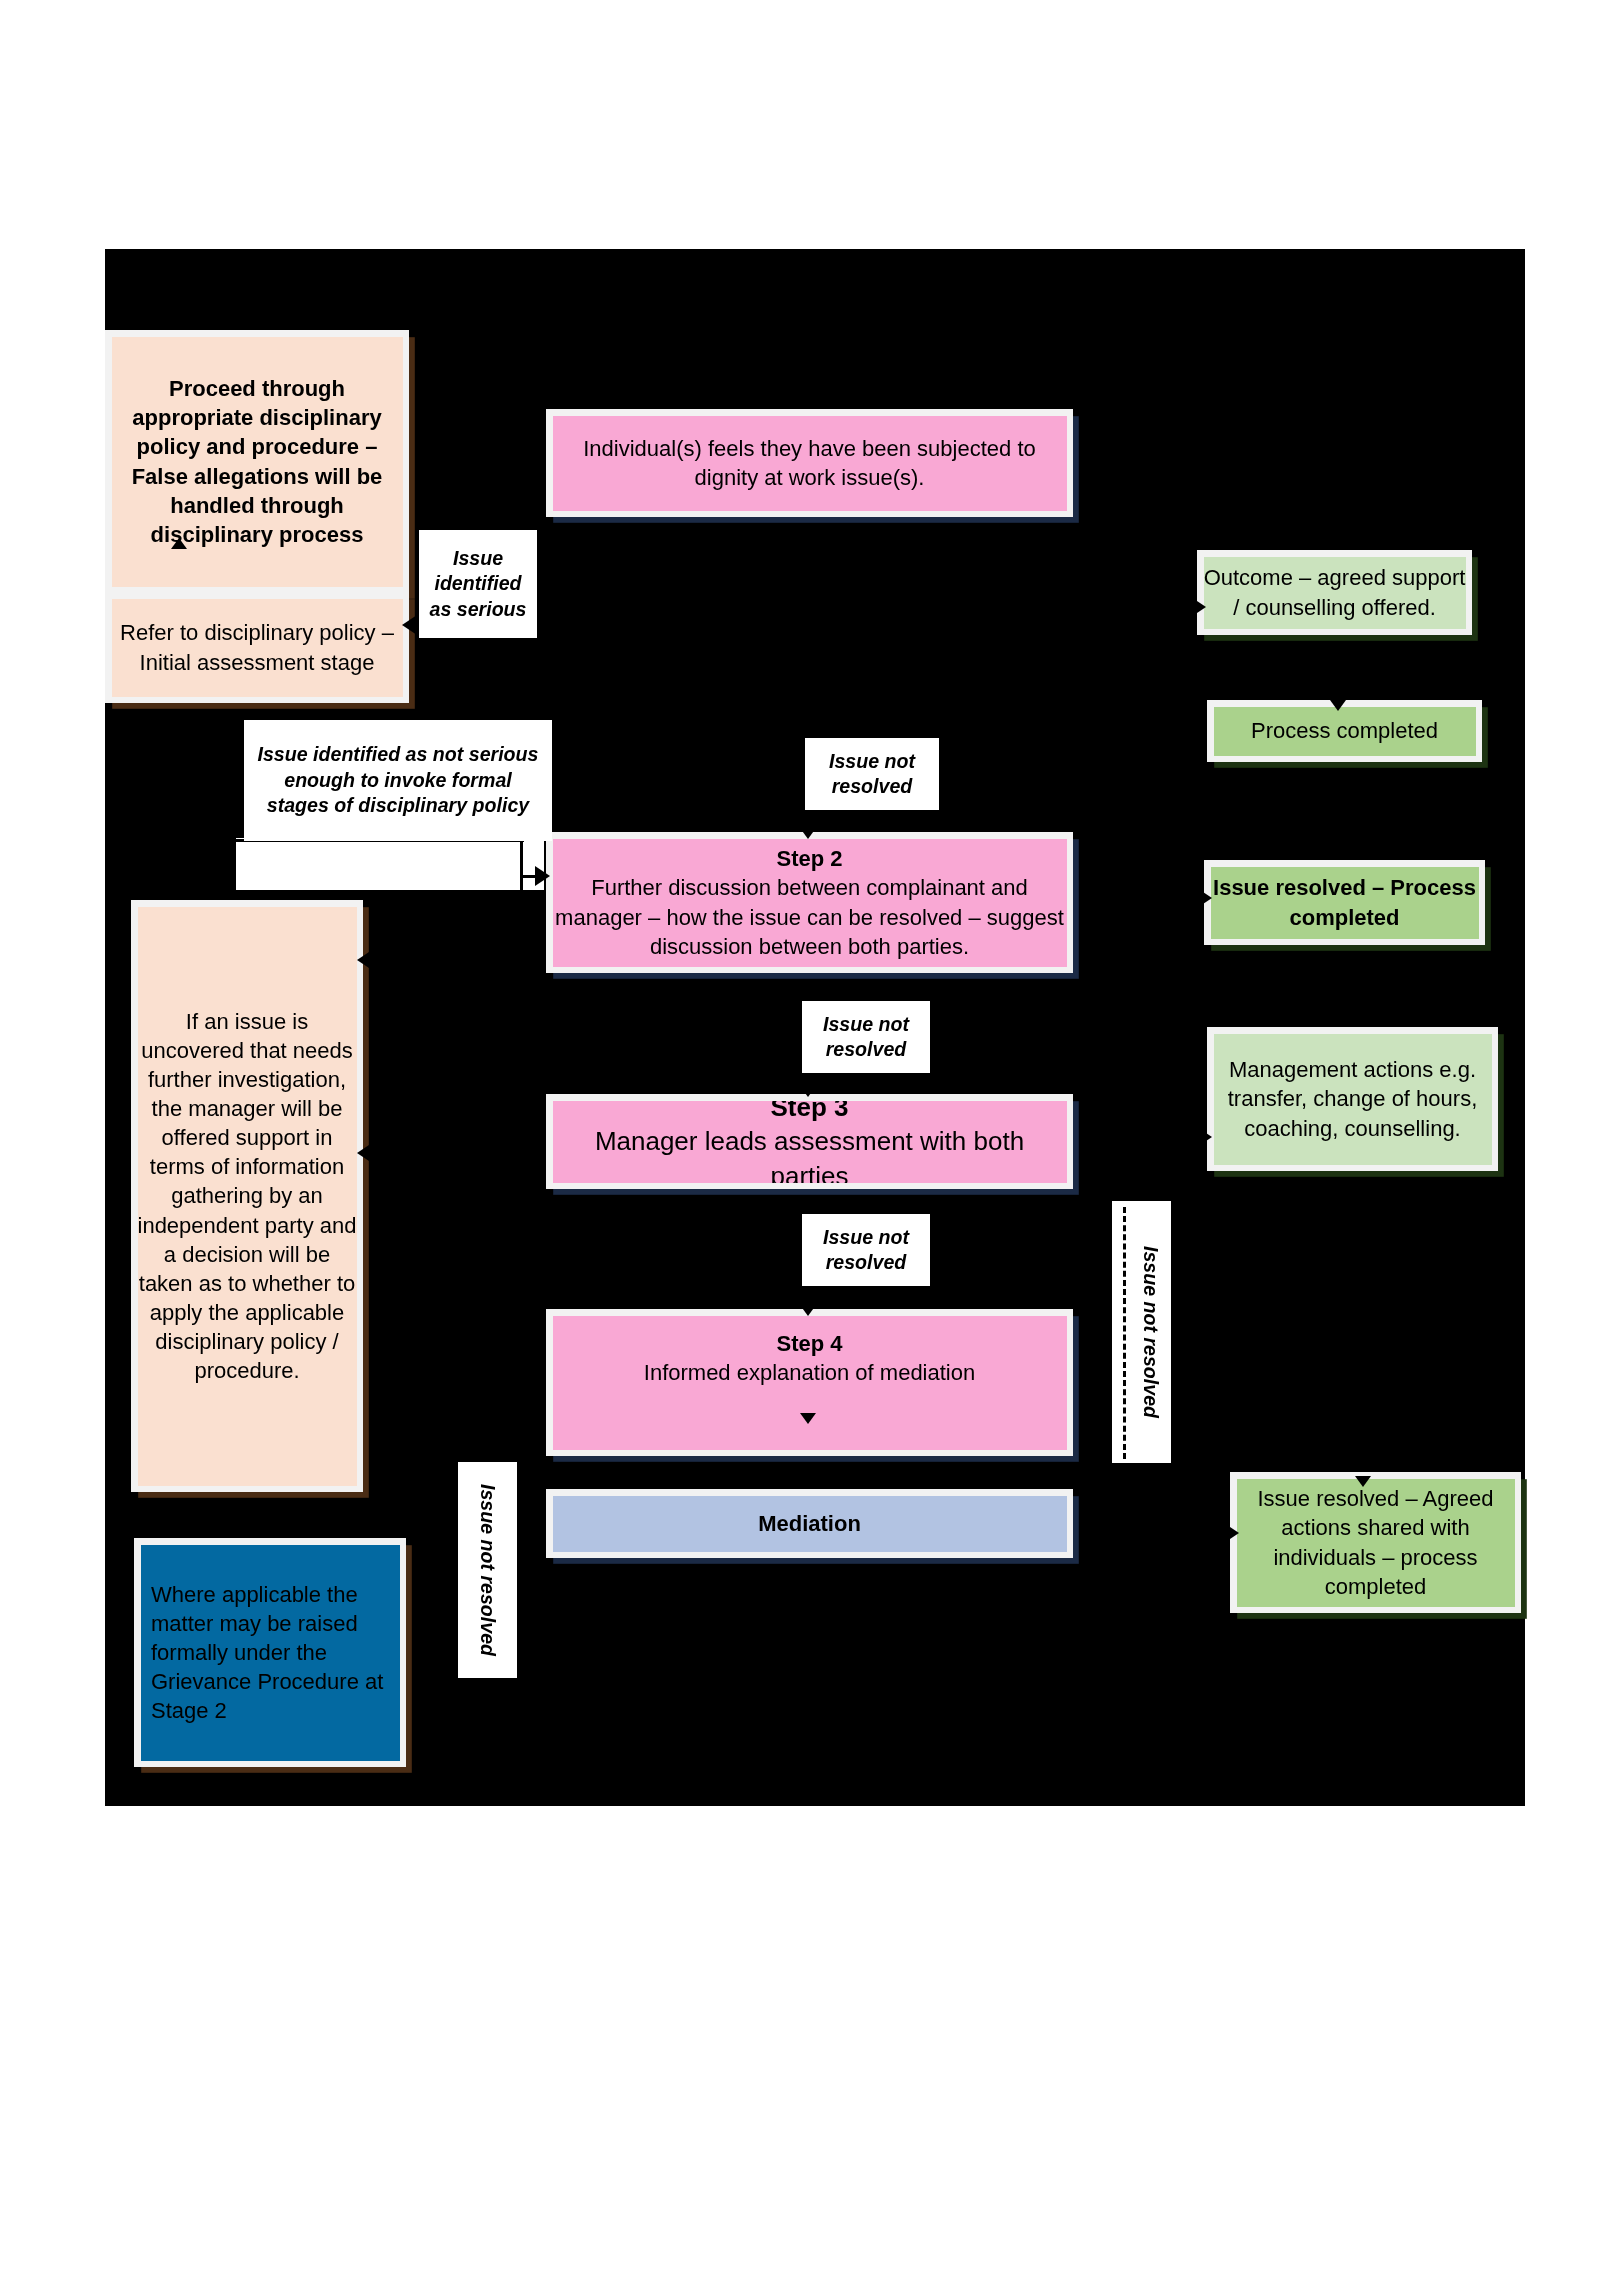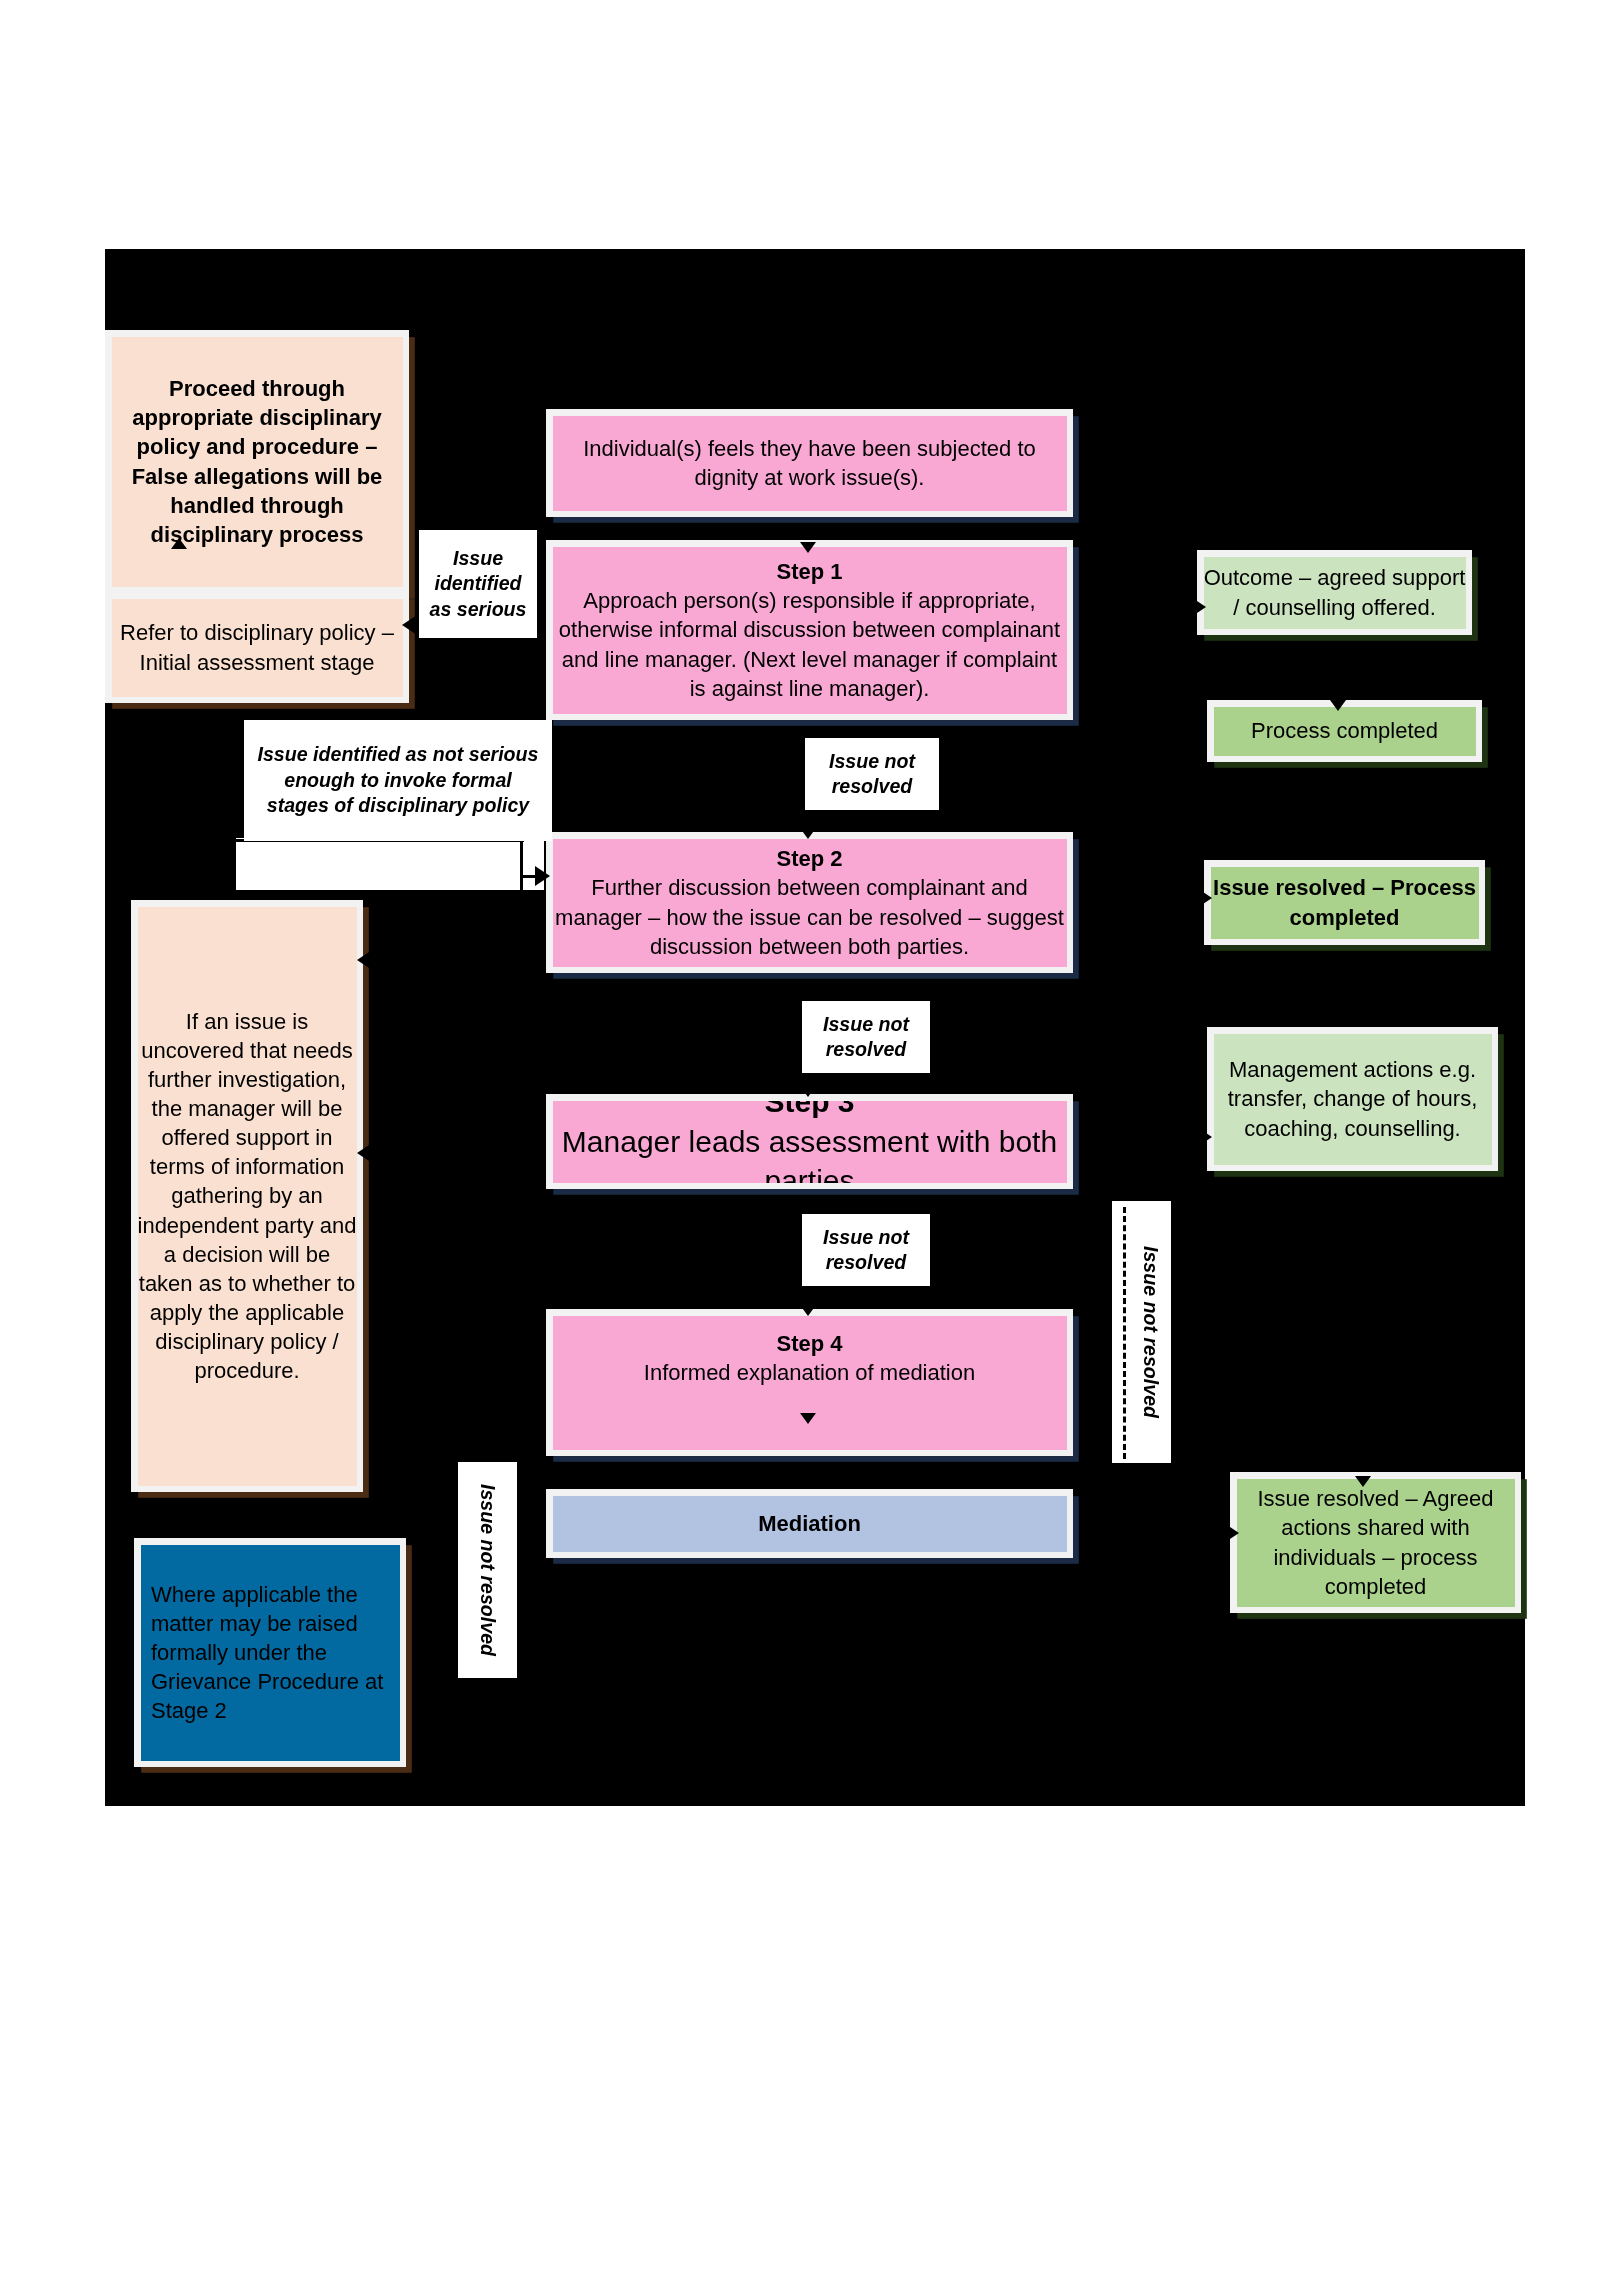--- a/index.html
+++ b/index.html
@@ -183,36 +183,30 @@
   </div>
 
   <div class="node orange shadow-brown" style="left:134px; top:1538px; width:272px; height:229px;">
     <div class="inner" style="font-size:22px; align-items:flex-start; text-align:left; padding:9.2px 10.5px;">Where applicable the matter may be raised formally under the Grievance Procedure at Stage 2</div>
   </div>
 
   <div class="node blue shadow-navy" style="left:546px; top:409px; width:527px; height:108px;">
     <div class="inner" style="font-size:22px;">Individual(s) feels they have been subjected to dignity at work issue(s).</div>
   </div>
 
-  <div class="node blue shadow-navy" style="left:546px; top:540px; width:527px; height:180px;">
-    <div class="inner" style="font-size:22px;">
-      <span class="step-title">Step 1</span>
-      <span>Approach person(s) responsible if appropriate, otherwise informal discussion between complainant and line manager. (Next level manager if complaint is against line manager).</span>
-    </div>
-  </div>
 
   <div class="node blue shadow-navy" style="left:546px; top:832px; width:527px; height:141px;">
     <div class="inner" style="font-size:22px;">
       <span class="step-title">Step 2</span>
       <span>Further discussion between complainant and manager – how the issue can be resolved – suggest discussion between both parties.</span>
     </div>
   </div>
 
   <div class="node blue shadow-navy" style="left:546px; top:1094px; width:527px; height:95px;">
-    <div class="inner" style="font-size:30px;">
+    <div class="inner" style="font-size:26px;">
       <span class="step-title">Step 3</span>
       <span>Manager leads assessment with both parties</span>
     </div>
   </div>
 
   <div class="node blue shadow-navy" style="left:546px; top:1309px; width:527px; height:147px;">
     <div class="inner" style="font-size:22px; justify-content:flex-start; padding-top:13px;">
       <span class="step-title">Step 4</span>
       <span>Informed explanation of mediation</span>
     </div>

